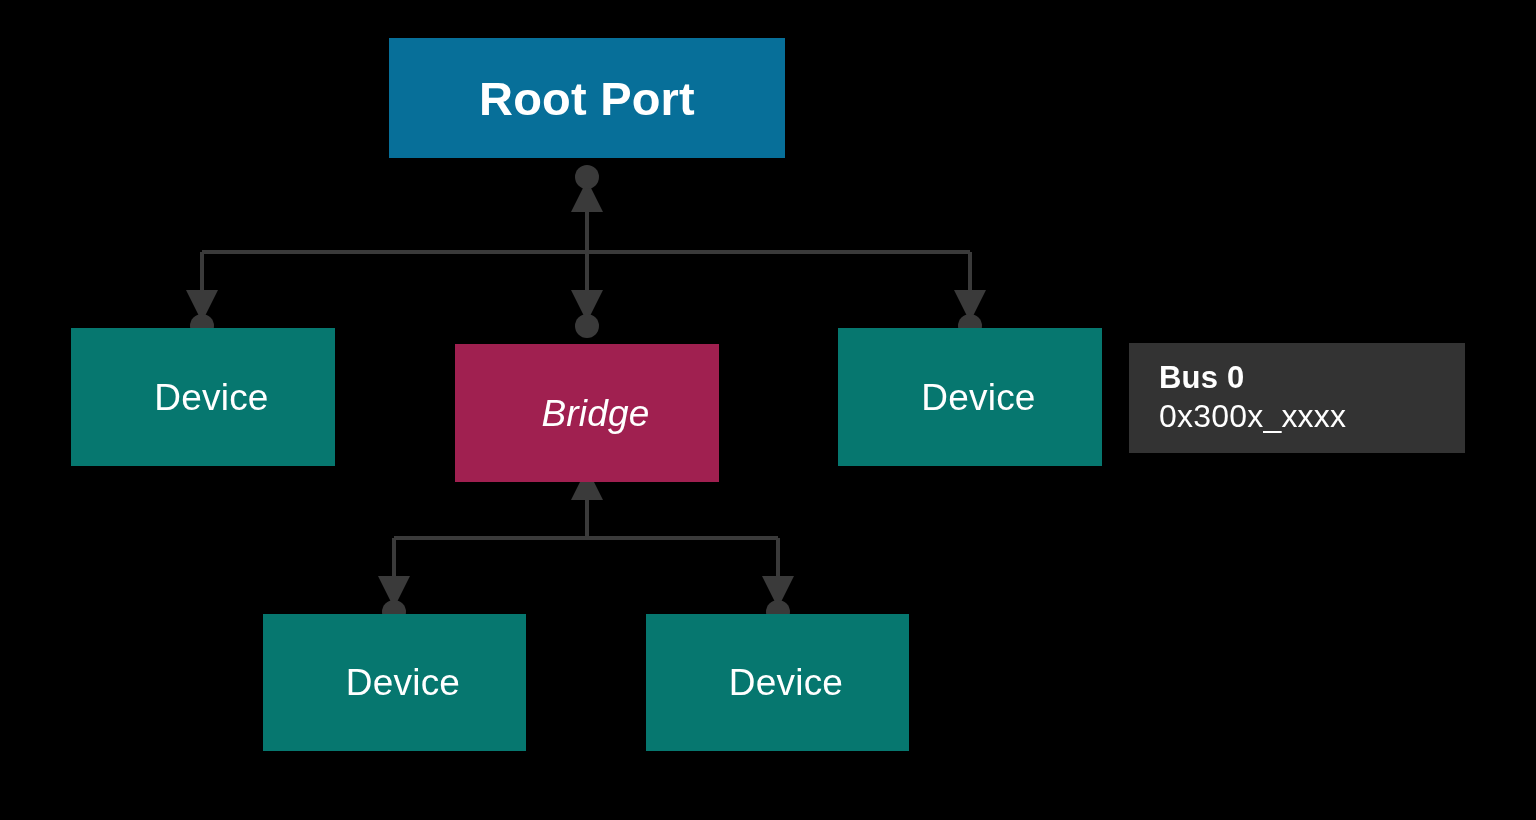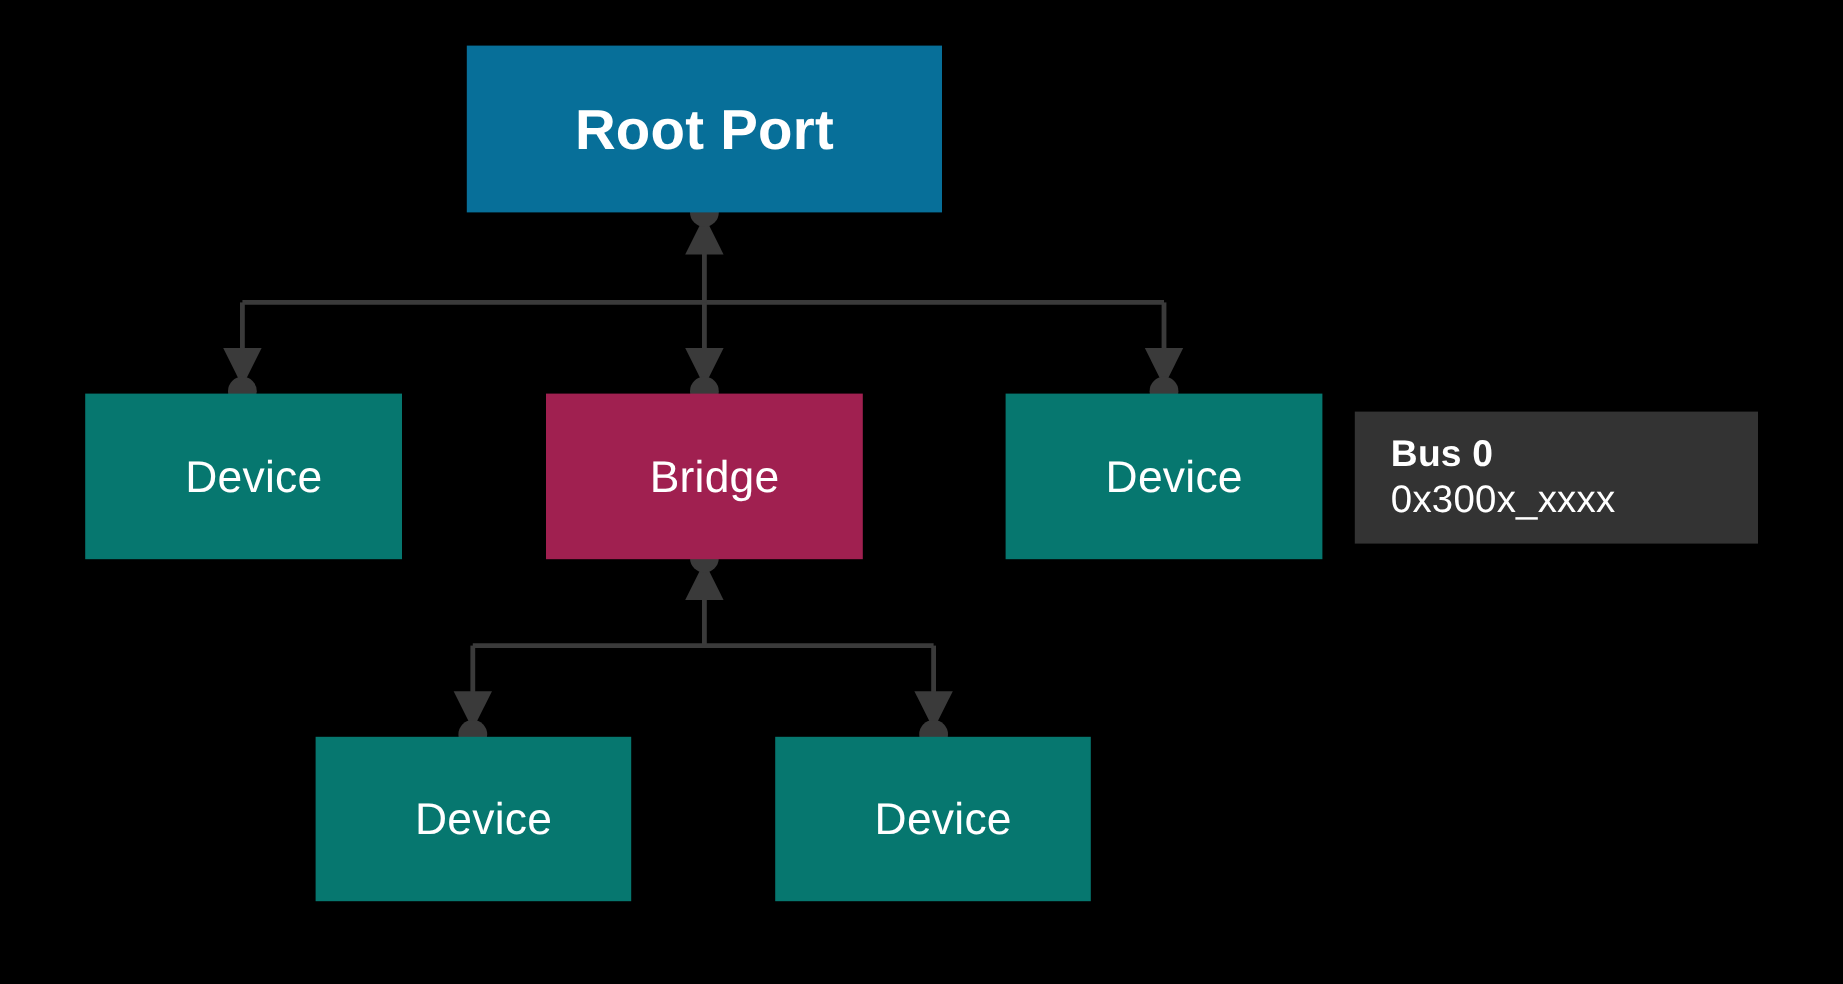--- a/index.html
+++ b/index.html
@@ -38,33 +38,33 @@
   }
   .node-label {
     display: block;
     text-align: center;
     line-height: 1;
   }
   .node.root {
     left: 389px;
     top: 38px;
     width: 396px;
-    height: 139px;
+    height: 120px;
     font-size: 47px;
     font-weight: bold;
   }
   .node.dev, .node.bridge {
     width: 264px;
     height: 138px;
     font-size: 37px;
     font-weight: normal;
     padding-left: 17px;
   }
   .node.dev-a { left: 71px;  top: 328px; }
-  .node.bridge { left: 455px; top: 328px; }
+  .node.bridge { left: 455px; top: 344px; font-style: italic; }
   .node.dev-b { left: 838px; top: 328px; }
   .node.dev-c { left: 263px; top: 614px; width: 263px; height: 137px; }
   .node.dev-d { left: 646px; top: 614px; width: 263px; height: 137px; }
 
   .bus-panel {
     position: absolute;
     width: 336px;
     height: 110px;
     background: #333333;
     box-sizing: border-box;

